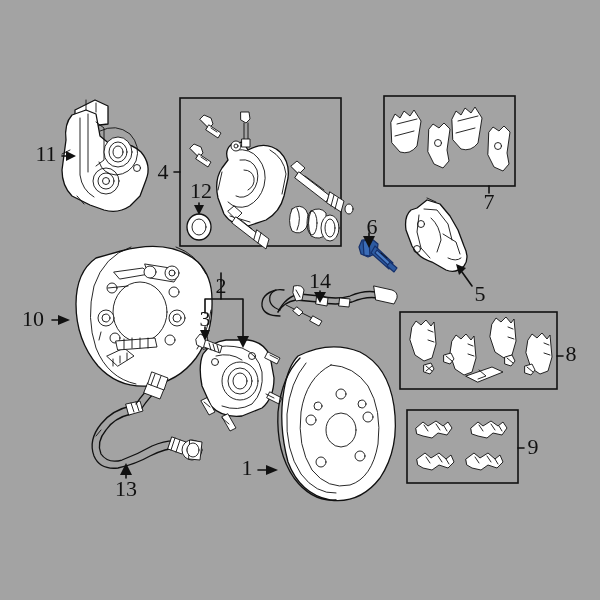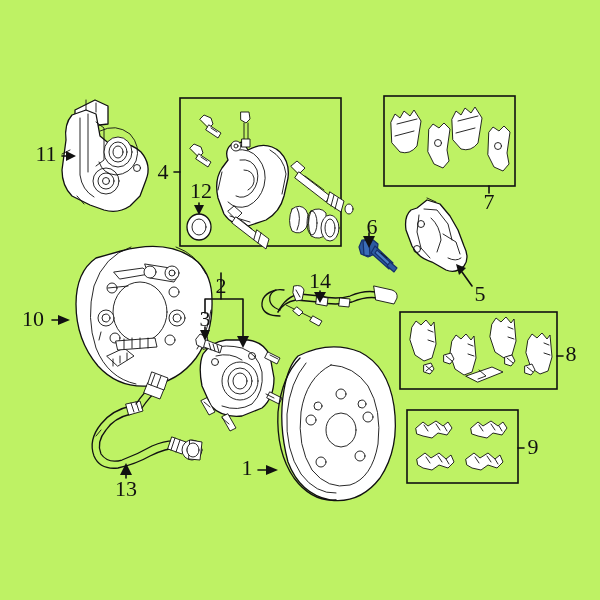--- a/index.html
+++ b/index.html
@@ -1,17 +1,17 @@
 <!DOCTYPE html>
 <html><head>
 <meta charset="utf-8">
 <style>
   html,body{margin:0;padding:0;background:#ffffff;}
   body{width:600px;height:600px;overflow:hidden;font-family:"Liberation Serif",serif;}
-  #stage{position:relative;width:600px;height:600px;background:#bef264;}
+  #stage{position:relative;width:600px;height:600px;background:#a3a3a3;}
   svg#diagram{position:absolute;left:0;top:0;width:600px;height:600px;display:block;}
   .lbl{font-family:"Liberation Serif",serif;font-size:22px;fill:#111;font-weight:400;}
   .stroke{fill:none;stroke:#111;stroke-width:1.3;stroke-linejoin:round;stroke-linecap:round;}
   .stroke-thin{fill:none;stroke:#111;stroke-width:0.9;stroke-linejoin:round;stroke-linecap:round;}
   .fillw{fill:#ffffff;stroke:#111;stroke-width:1.3;stroke-linejoin:round;stroke-linecap:round;}
   .fillw-thin{fill:#ffffff;stroke:#111;stroke-width:0.9;stroke-linejoin:round;stroke-linecap:round;}
   .box{fill:none;stroke:#111;stroke-width:1.6;}
   .leader{fill:none;stroke:#111;stroke-width:1.6;stroke-linecap:round;}
   .hl{stroke:#15306b;stroke-width:1.2;stroke-linejoin:round;}
 </style>

